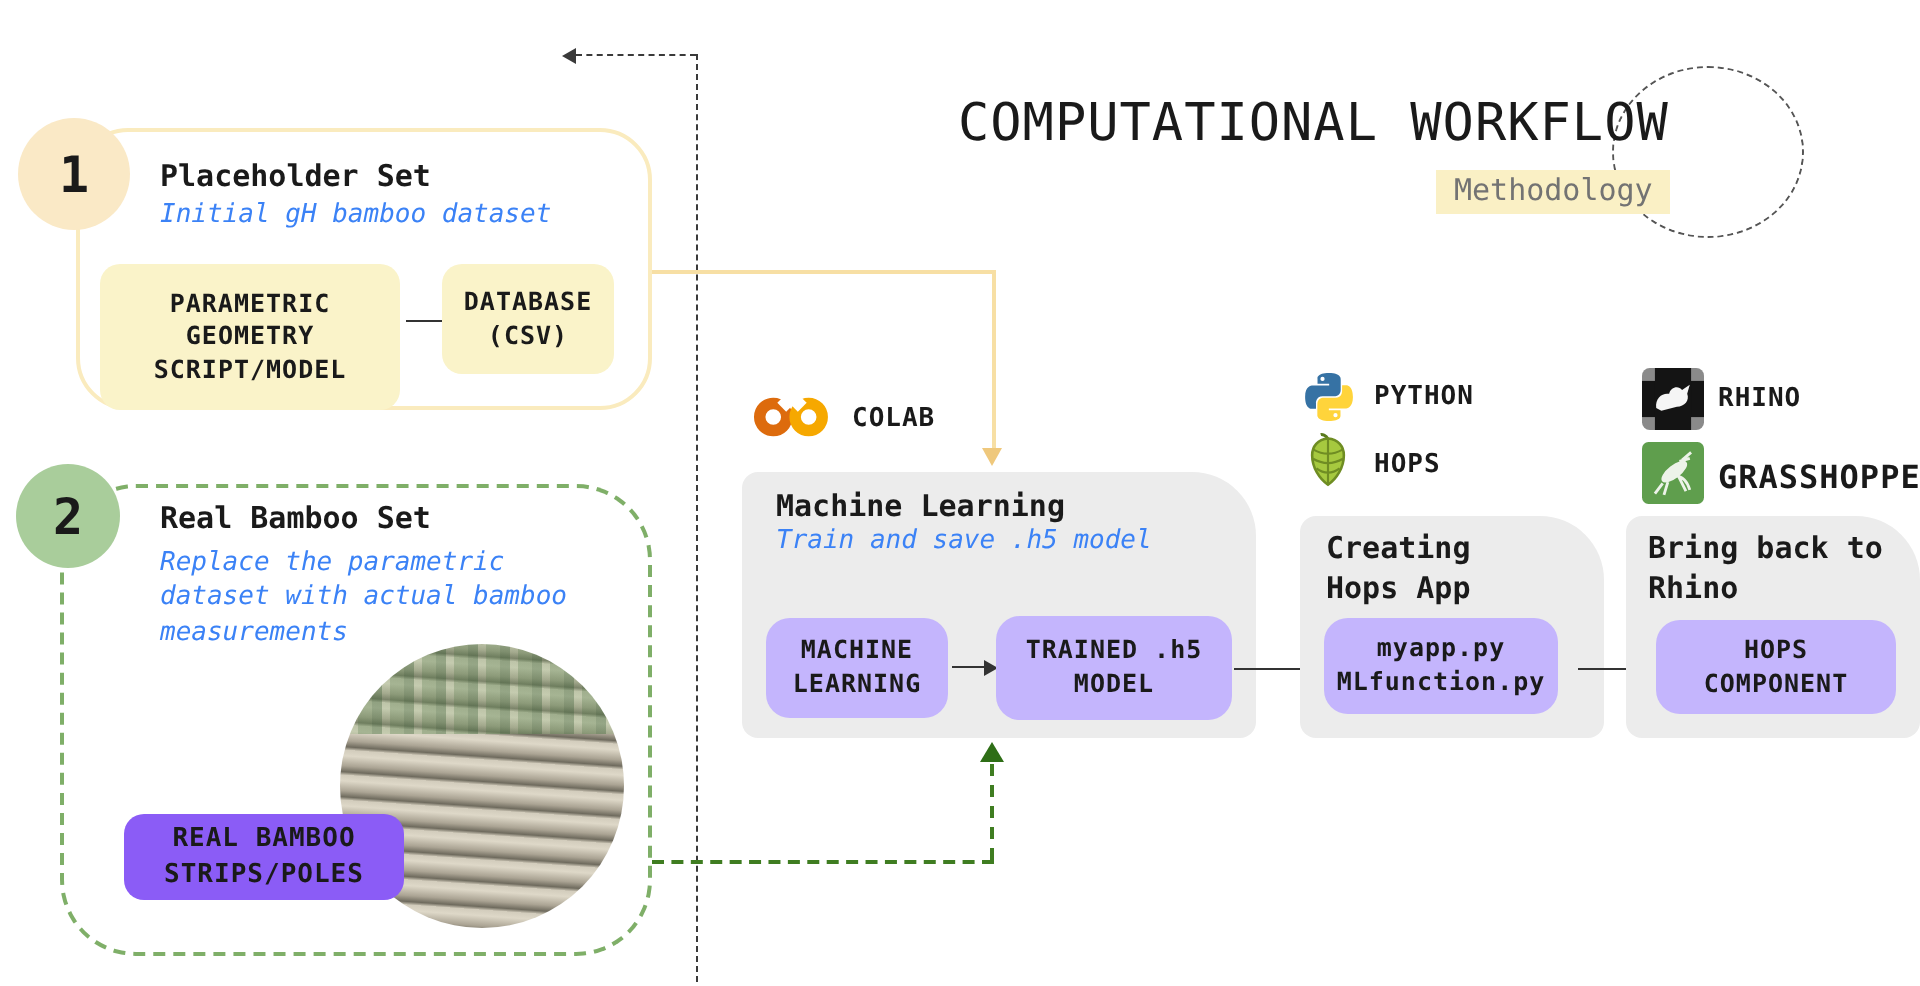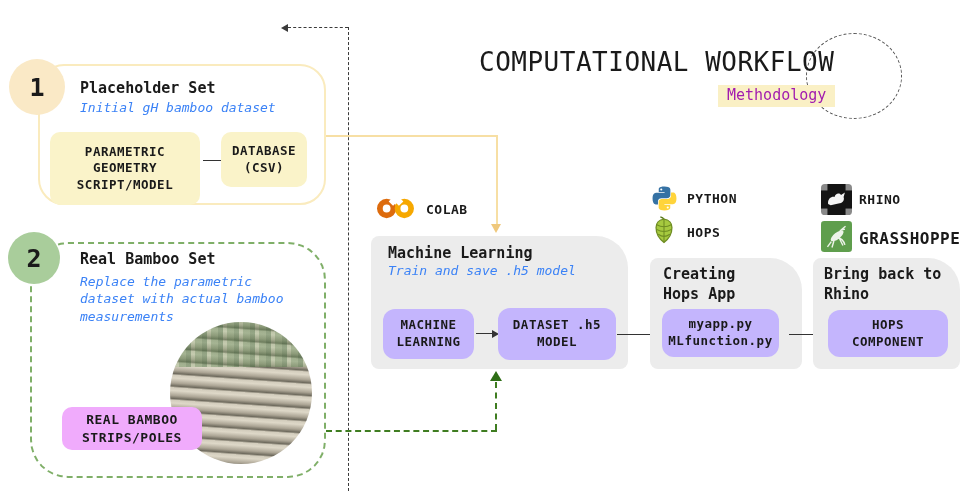--- a/index.html
+++ b/index.html
@@ -8,21 +8,21 @@
     position:relative; width:960px; height:493px; background:#fff; overflow:hidden;
     font-family:"DejaVu Sans Mono","Liberation Mono",monospace; color:#1a1a1a;
   }
   .abs { position:absolute; }
   .pre { white-space:pre-line; }
   .muted { color:#3b82f6;font-style:italic; }
 
   
   .creating-title { left:73px; top:14px; font-size:21px; font-weight:bold; letter-spacing:1px; }
   .comp-title { left:479px; top:47px; font-size:26px; font-weight:normal; letter-spacing:0.5px; z-index:2; }
-  .methodology { left:718px; top:85px; background:#FAF0C5; color:#a21caf; font-size:15px; padding:1px 9px 3px; z-index:2; }
+  .methodology { left:718px; top:85px; background:#FAF0C5; color:#737373; font-size:15px; padding:1px 9px 3px; z-index:2; }
   .dashed-circle { left:806px; top:33px; width:96px; height:86px; border:1.5px dashed #555; border-radius:50%; z-index:1; }
 
   
   .dash-h { left:288px; top:27px; width:60px; border-top:1.5px dashed #3a3a3a; }
   .dash-v { left:348px; top:27px; height:464px; border-left:1.5px dashed #3a3a3a; }
   .ah-left { left:281px; top:24px; width:0; height:0; border-top:4px solid transparent; border-bottom:4px solid transparent; border-right:7px solid #3a3a3a; }
 
   
   .yline-h { left:326px; top:135px; width:171px; border-top:2px solid #F7DFA4; }
   .yline-v { left:496px; top:135px; height:89px; border-left:2px solid #F7DFA4; }
@@ -48,21 +48,21 @@
   .box2 { left:30px; top:242px; width:296px; height:236px; border:2px dashed #7FAF68; border-radius:38px; background:#fff; }
   .circle2 { left:8px; top:232px; width:52px; height:52px; border-radius:50%; background:#A9CD9B;
              display:flex; align-items:center; justify-content:center; font-size:25px; font-weight:bold; }
   .step2-title { left:80px; top:250px; font-size:15px; font-weight:bold; }
   .step2-sub { left:80px; top:273px; font-size:13px; line-height:1.33; }
   .bamboo-photo { left:170px; top:322px; width:142px; height:142px; border-radius:50%; z-index:1;
     background:
       repeating-linear-gradient(90deg, rgba(90,125,80,0.55) 0 5px, rgba(150,180,130,0.35) 5px 9px, rgba(110,145,95,0.5) 9px 16px) top/100% 32% no-repeat,
       repeating-linear-gradient(184deg, #d2ccbc 0px, #ded8c8 3px, #aba494 8px, #6f6b5e 11px, #c6c0b0 12.5px);
   }
-  .real-label { left:62px; top:407px; width:140px; height:43px; background:#f0abfc; border-radius:10px; z-index:2;
+  .real-label { left:62px; top:407px; width:140px; height:43px; background:#8b5cf6; border-radius:10px; z-index:2;
                 display:flex; align-items:center; justify-content:center; text-align:center;
                 font-size:13px; font-weight:bold; line-height:1.35; letter-spacing:0.5px; }
 
   
   .panel { background:#ECECEC; border-radius:8px 32px 8px 8px; }
   .panel-ml { left:371px; top:236px; width:257px; height:133px; }
   .panel-hops { left:650px; top:258px; width:152px; height:111px; }
   .panel-rhino { left:813px; top:258px; width:147px; height:111px; }
   .panel-title { font-size:15px; font-weight:bold; line-height:1.3; }
   .ml-title { left:388px; top:244px; }
@@ -147,21 +147,21 @@
   </svg>
   <div class="abs tool-label colab-label">COLAB</div>
 
   <div class="abs panel panel-ml"></div>
   <div class="abs panel-title ml-title">Machine Learning</div>
   <div class="abs ml-sub muted">Train and save .h5 model</div>
   <div class="abs gnode node-ml pre">MACHINE
 LEARNING</div>
   <div class="abs aline a2l"></div>
   <div class="abs ah-right a2h"></div>
-  <div class="abs gnode node-trained pre">DATASET .h5
+  <div class="abs gnode node-trained pre">TRAINED .h5
 MODEL</div>
   <div class="abs aline a3l"></div>
   <div class="abs ah-right a3h"></div>
 
   <svg class="abs python-icon" width="29" height="29" viewBox="0 0 110 110">
     <path fill="#3672A4" d="M54.9 9.7c-23.1 0-21.7 10-21.7 10l.03 10.4h22.1v3.1H24.5s-14.8-1.7-14.8 21.7 12.9 22.6 12.9 22.6h7.7V66.6s-.4-12.9 12.7-12.9h21.9s12.3.2 12.3-11.9V21.7s1.9-12-22.3-12zM42.7 16.7a4 4 0 1 1 0 8 4 4 0 0 1 0-8z"></path>
     <path fill="#FFD43B" d="M55.1 100.4c23.1 0 21.7-10 21.7-10l-.03-10.4H54.7v-3.1h30.9s14.8 1.7 14.8-21.7-12.9-22.6-12.9-22.6h-7.7v11.1s.4 12.9-12.7 12.9H45.2s-12.3-.2-12.3 11.9v20s-1.9 12 22.2 12zm12.2-7a4 4 0 1 1 0-8 4 4 0 0 1 0 8z"></path>
   </svg>
   <div class="abs tool-label python-label">PYTHON</div>
   <svg class="abs hops-icon" width="26" height="30" viewBox="0 0 24 28">

